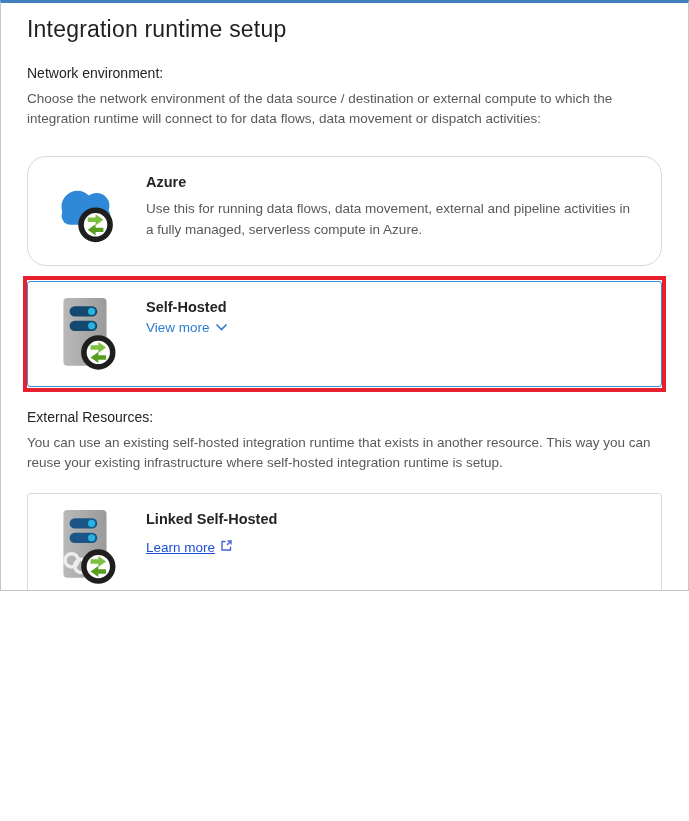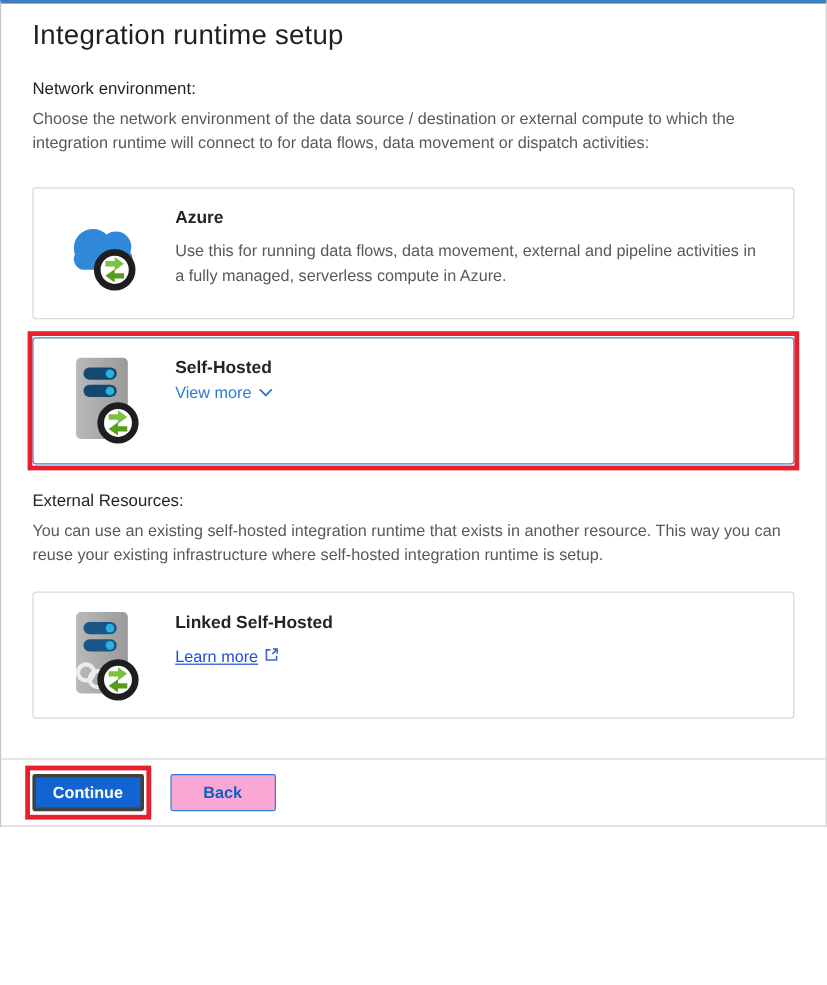--- a/index.html
+++ b/index.html
@@ -1,21 +1,21 @@
 <!DOCTYPE html>
 <html><head>
 <meta charset="utf-8">
 <style>
   * { box-sizing: border-box; }
   html,body { margin:0; padding:0; background:#ffffff; }
   body { font-family:"Liberation Sans", sans-serif; }
 
   .dialog {
     position:relative;
-    width:689px; height:689px;
+    width:689px; height:591px;
     background:#fff;
     border:1px solid #c6c6c6;
     border-top:3px solid #4180bf;
     display:flex; flex-direction:column;
     overflow:hidden;
   }
   .dialog-body { flex:1 1 auto; padding:0 26px; }
 
   .page-title {
     font-size:23px; font-weight:400; color:#1f1f1f;
@@ -30,21 +30,21 @@
     margin:8px 0 0;
   }
 
   .card {
     position:relative;
     display:flex; gap:22px; align-items:center;
     border:1px solid #d9d9d9; border-radius:3px;
     background:#fff; padding:13px 20px;
     cursor:pointer;
   }
-  .card-azure   { margin-top:27px; min-height:110px; }
+  .card-azure   { margin-top:27px; min-height:110px;border-radius:19px; }
   .card-self    { margin-top:15px; min-height:101px; }
   .card-linked  { margin-top:20px; min-height:98px; }
   .card.selected { border-color:#3c8bd9; }
 
   .annotated::after {
     content:""; position:absolute; inset:-6px -5px;
     border:4px solid #e8202e; pointer-events:none; z-index:5;
   }
 
   .card-icon { flex:0 0 76px; width:76px; display:flex; align-items:center; justify-content:center; }

